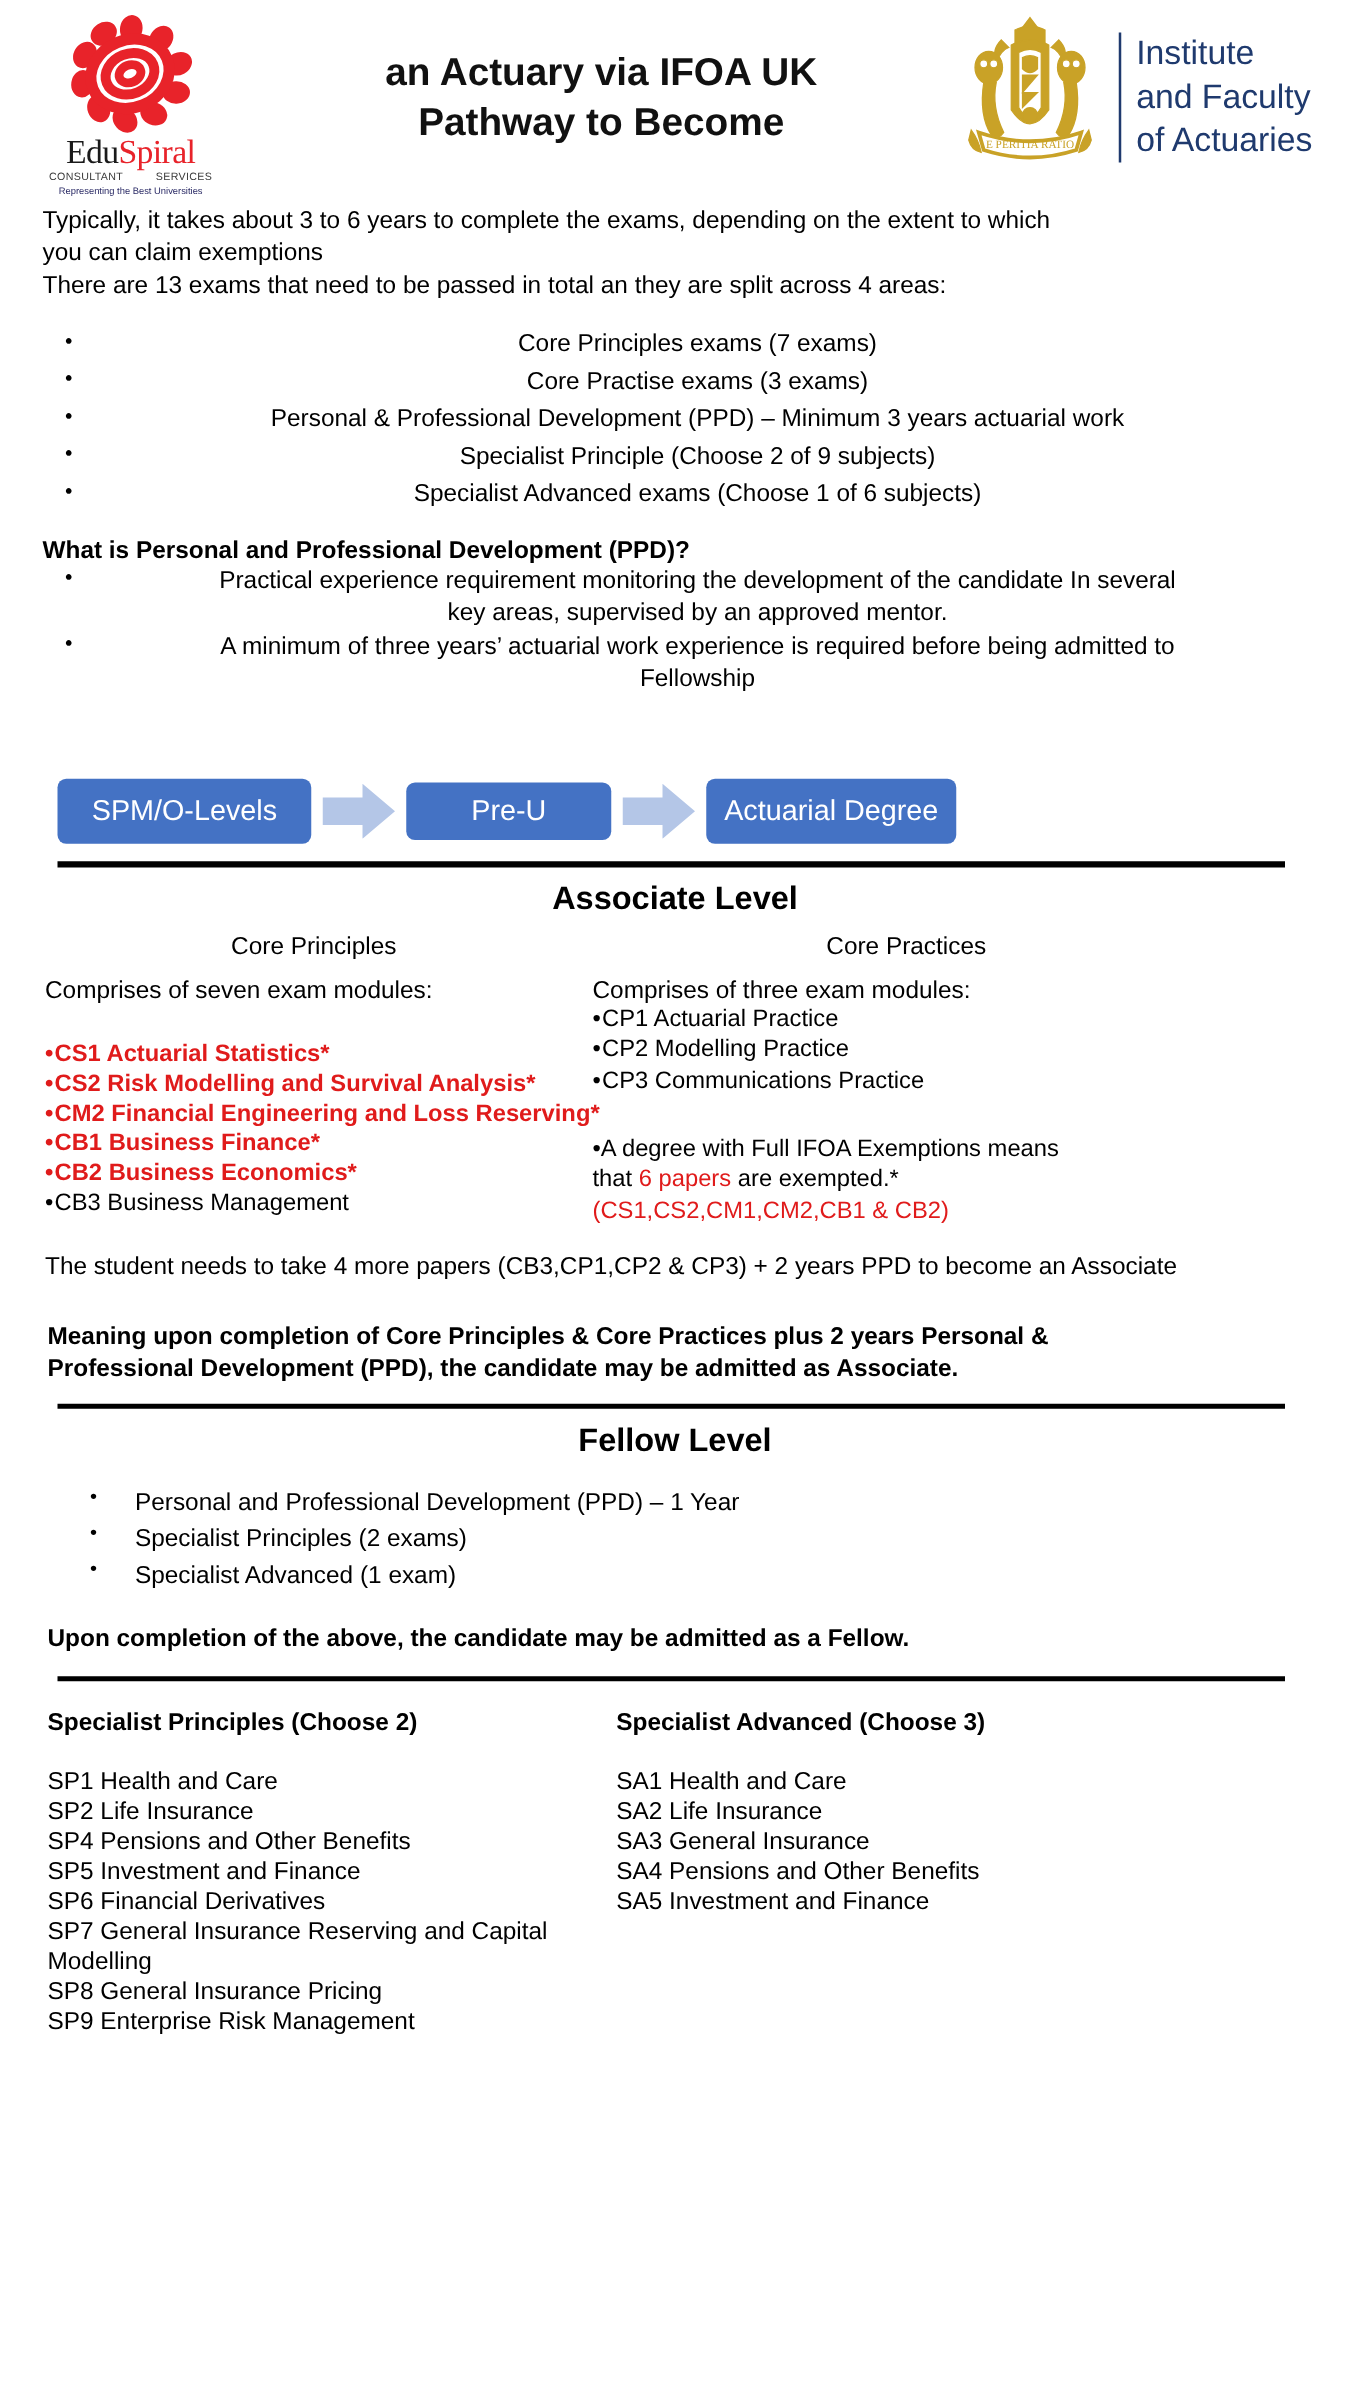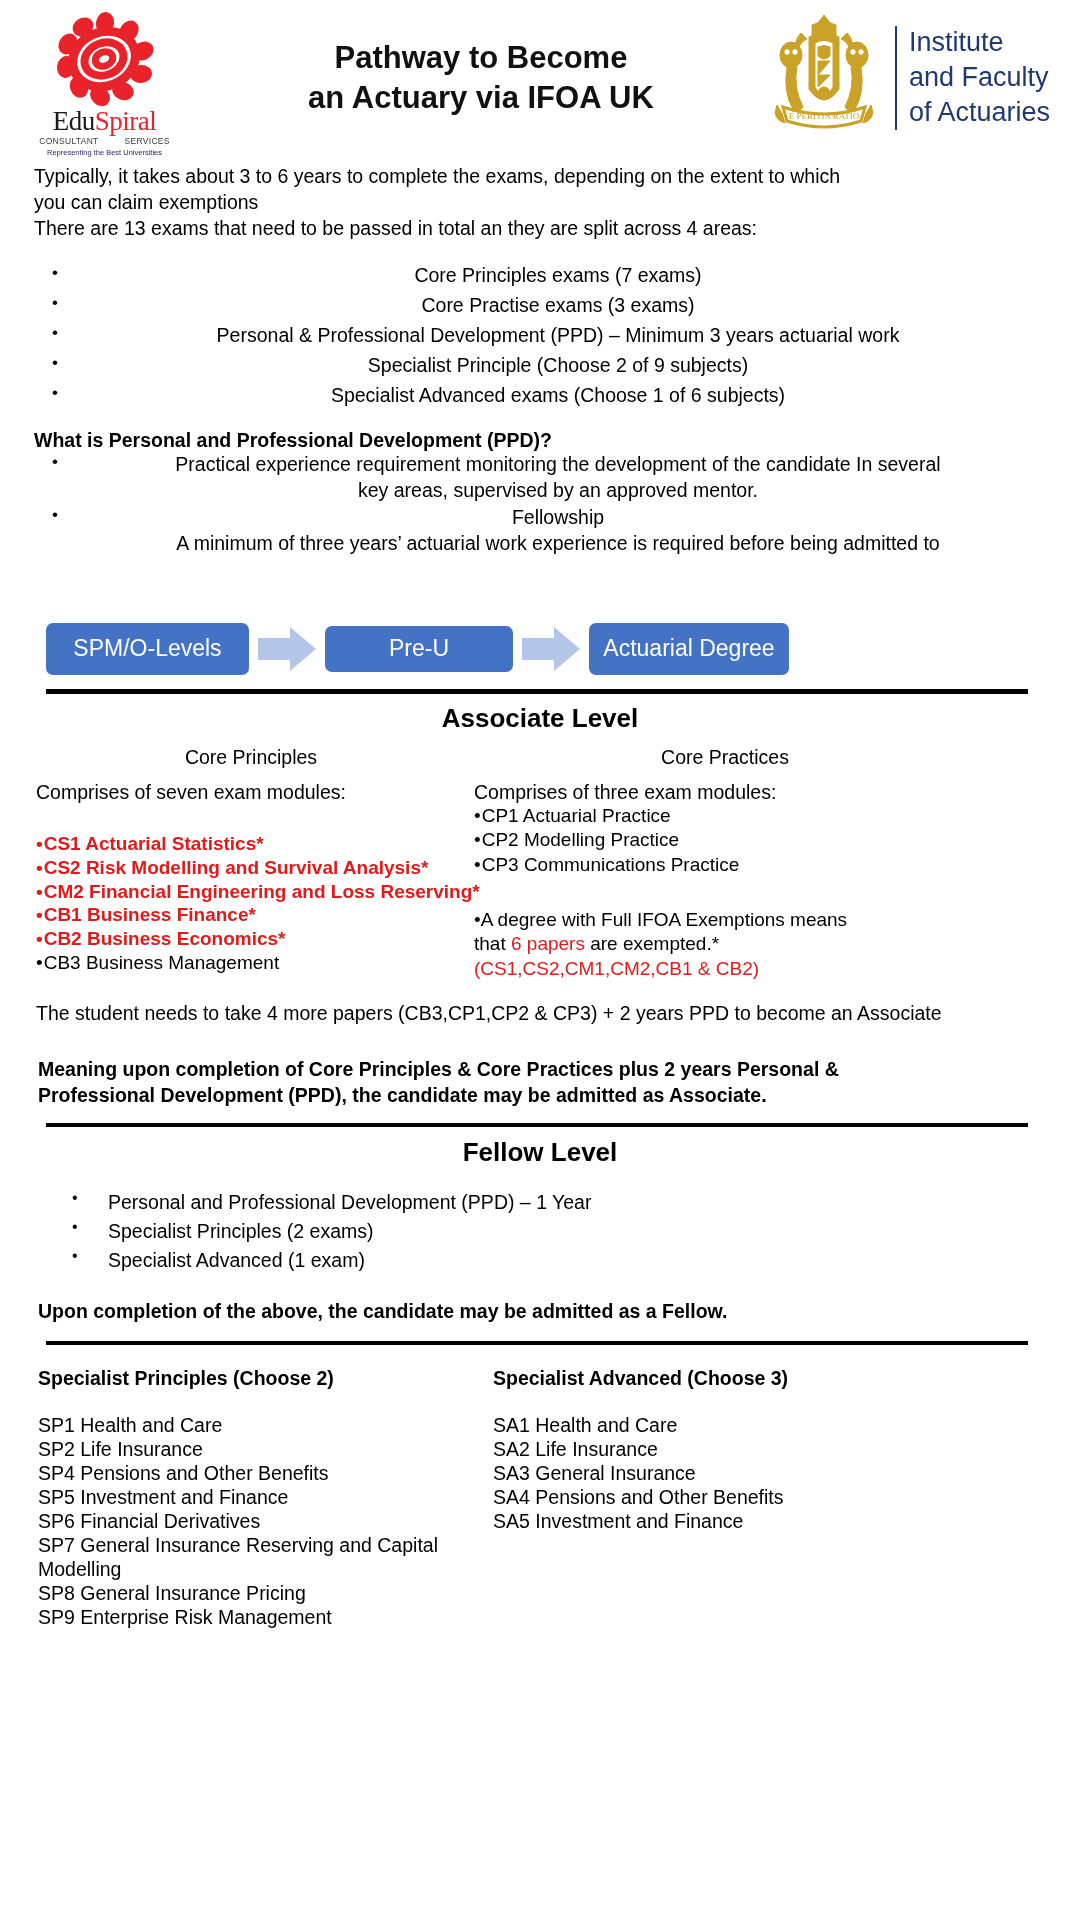--- a/index.html
+++ b/index.html
@@ -149,21 +149,21 @@
     background: #4472c4;
     color: #ffffff;
     border-radius: 7px;
     font-size: 23px;
     display: flex;
     align-items: center;
     justify-content: center;
     box-sizing: border-box;
   }
   .flow-box.b1 { width: 203px; height: 52px; }
-  .flow-box.b2 { width: 188px; height: 46px; }
+  .flow-box.b2 { width: 164px; height: 46px; }
   .flow-box.b3 { width: 200px; height: 52px; }
   .flow-arrow {
     width: 58px;
     height: 44px;
     flex: 0 0 58px;
     margin: 0 9px;
   }
   .flow-arrow svg { display: block; }
 
   .rule {
@@ -319,22 +319,22 @@
     </div>
     <div class="eduspiral-word"><span class="edu">Edu</span><span class="spiral">Spiral</span></div>
     <div class="eduspiral-sub">
       <span>CONSULTANT</span>
       <span>SERVICES</span>
     </div>
     <div class="eduspiral-tag">Representing the Best Universities</div>
   </div>
 
   <div class="header-title">
+    <div>an Actuary via IFOA UK</div>
     <div>Pathway to Become</div>
-    <div>an Actuary via IFOA UK</div>
   </div>
 
   <div class="ifoa-block">
     <div>
       <svg class="ifoa-crest" viewBox="0 0 118 130">
         <g fill="#c9a227" stroke="#c9a227" stroke-width="1">
           <path d="M59 4 l6 8 -6 6 -6 -6 z"></path>
           <path d="M47 14 q12 -6 24 0 l0 10 q-12 6 -24 0 z" fill="#c9a227"></path>
           <path d="M36 22 q-8 8 -4 18 q4 -10 10 -12 z"></path>
           <path d="M82 22 q8 8 4 18 q-4 -10 -10 -12 z"></path>
@@ -384,22 +384,22 @@
   </ul>
 
   <div class="ppd-heading">What is Personal and Professional Development (PPD)?</div>
 
   <ul class="plain ppd-list">
     <li>
       <span class="wrap2">Practical experience requirement monitoring the development of the candidate In several</span>
       <span class="wrap2">key areas, supervised by an approved mentor.</span>
     </li>
     <li>
+      <span class="wrap2">A minimum of three years’ actuarial work experience is required before being admitted to</span>
       <span class="wrap2">Fellowship</span>
-      <span class="wrap2">A minimum of three years’ actuarial work experience is required before being admitted to</span>
     </li>
   </ul>
 
   <div class="flow">
     <div class="flow-box b1">SPM/O-Levels</div>
     <div class="flow-arrow">
       <svg width="58" height="44" viewBox="0 0 58 44">
         <polygon points="0,11 32,11 32,0 58,22 32,44 32,33 0,33" fill="#b4c6e7"></polygon>
       </svg>
     </div>

